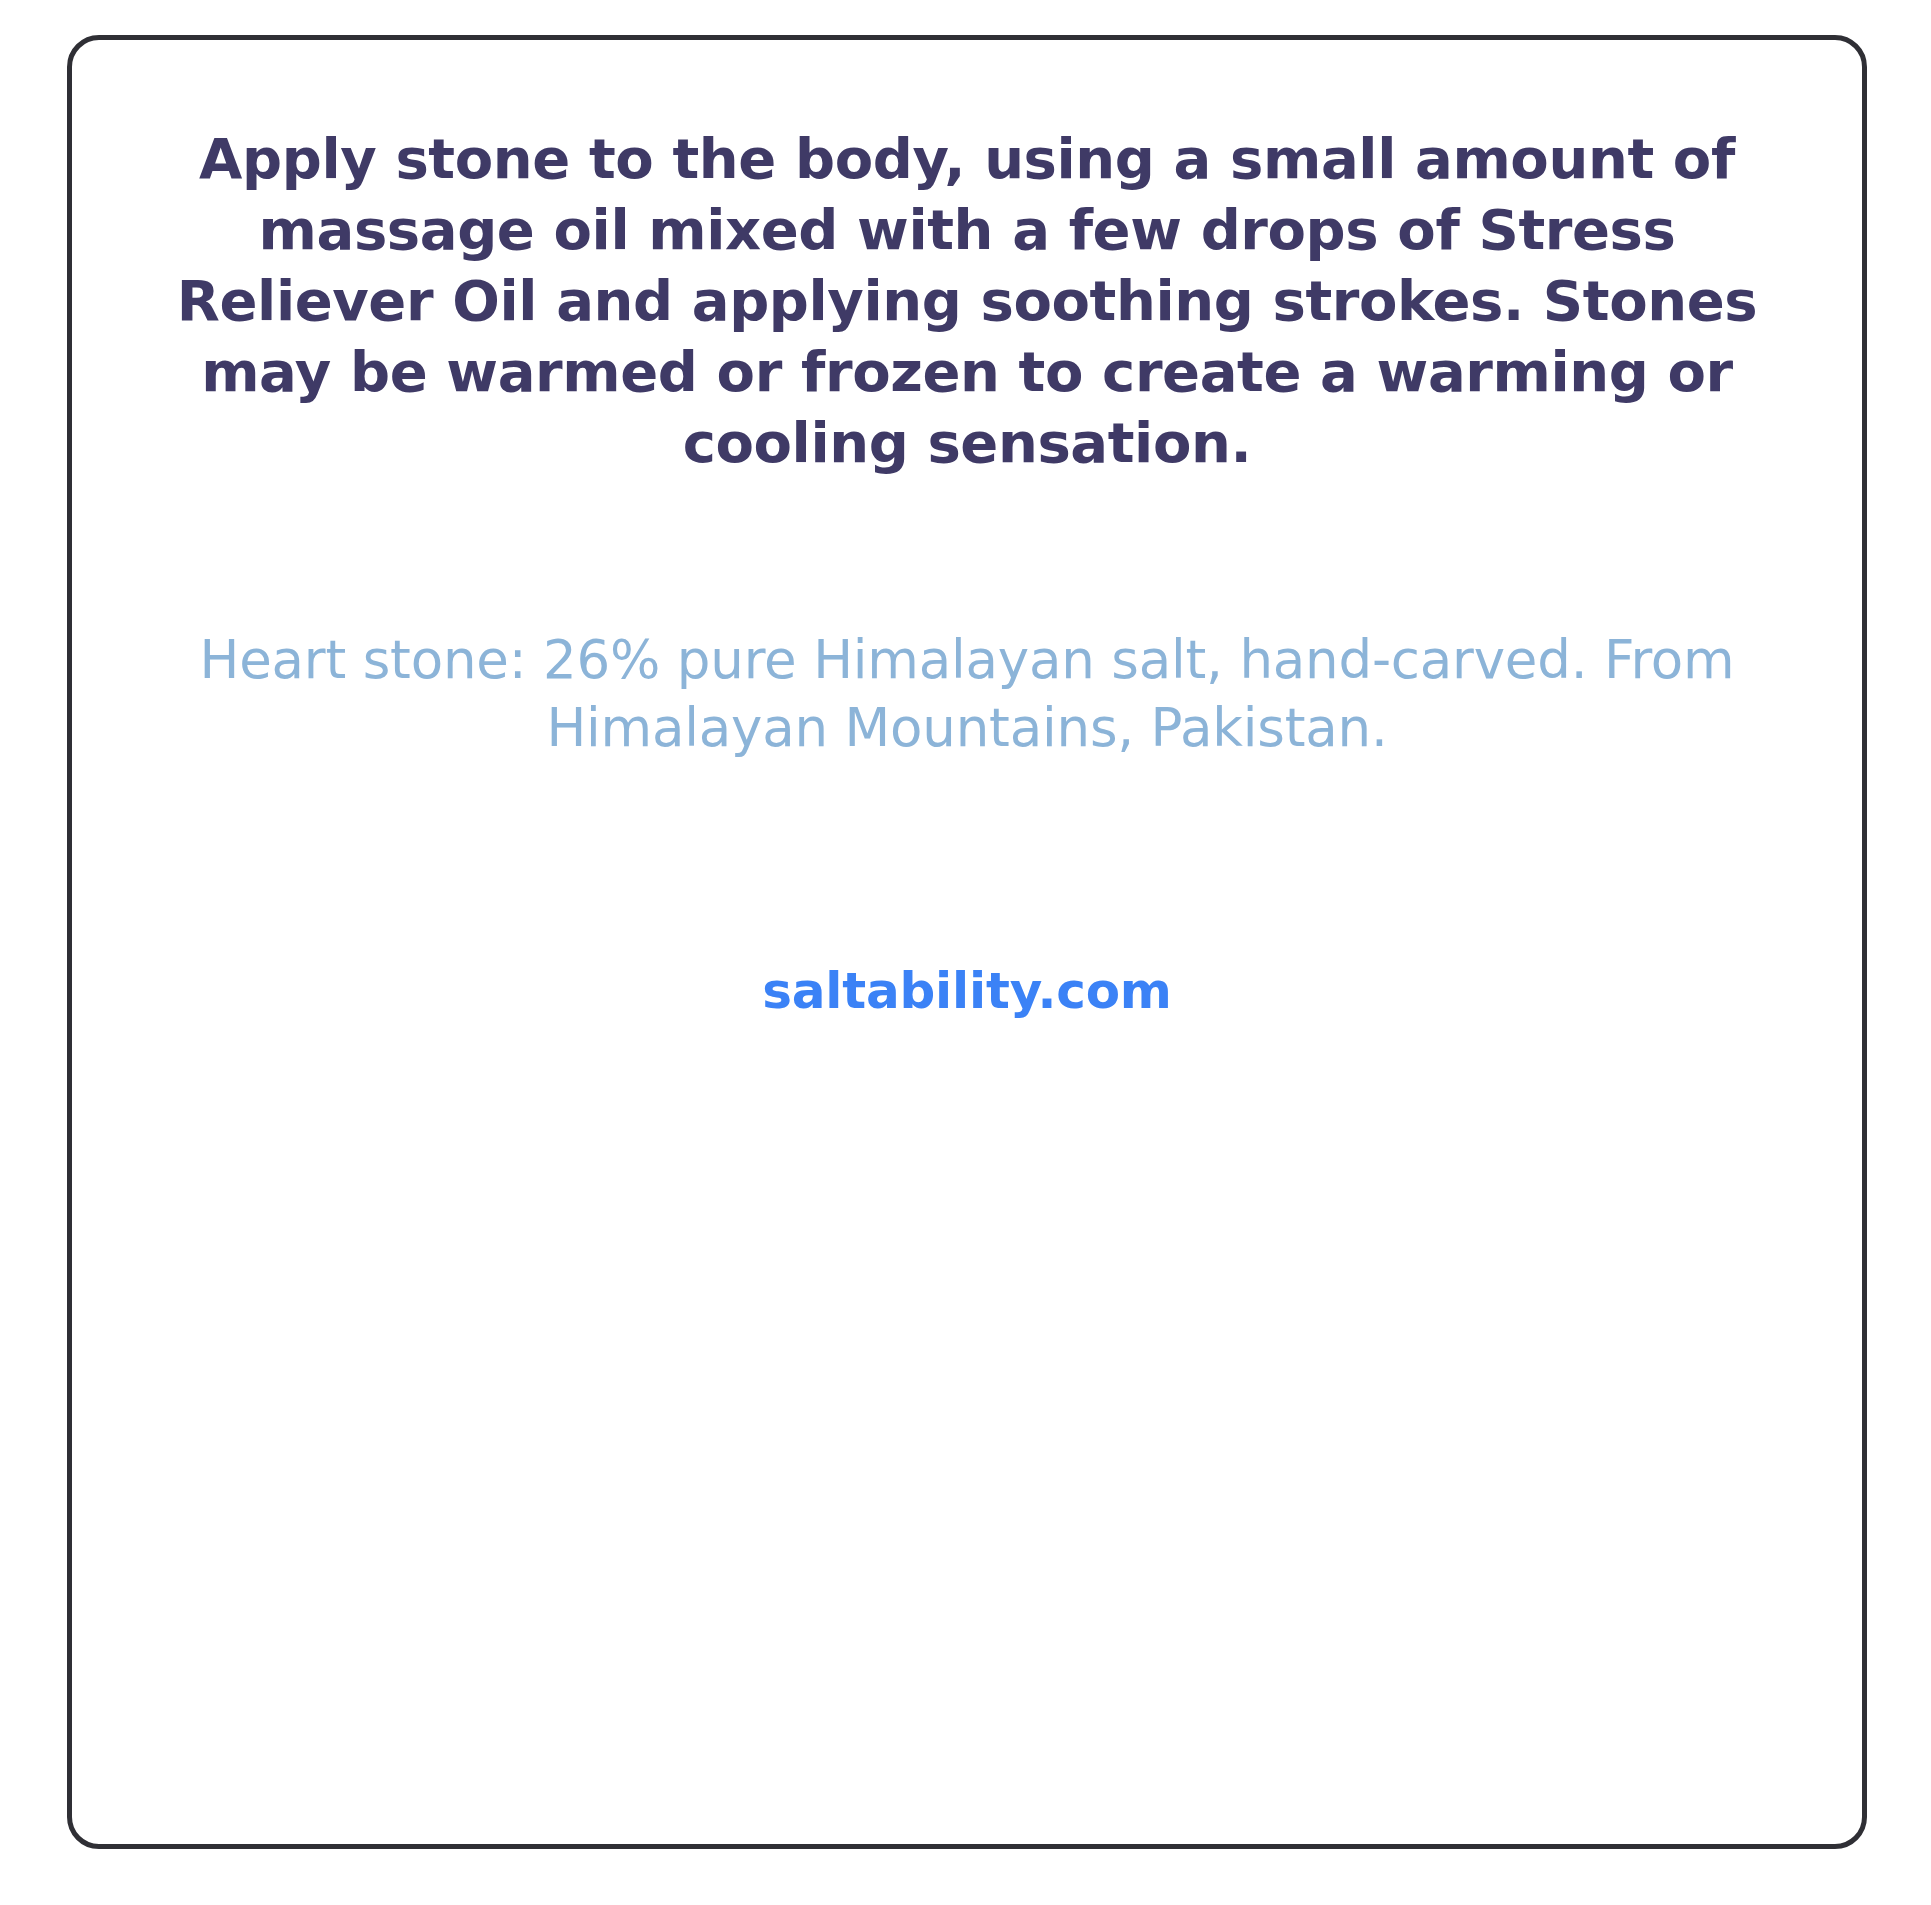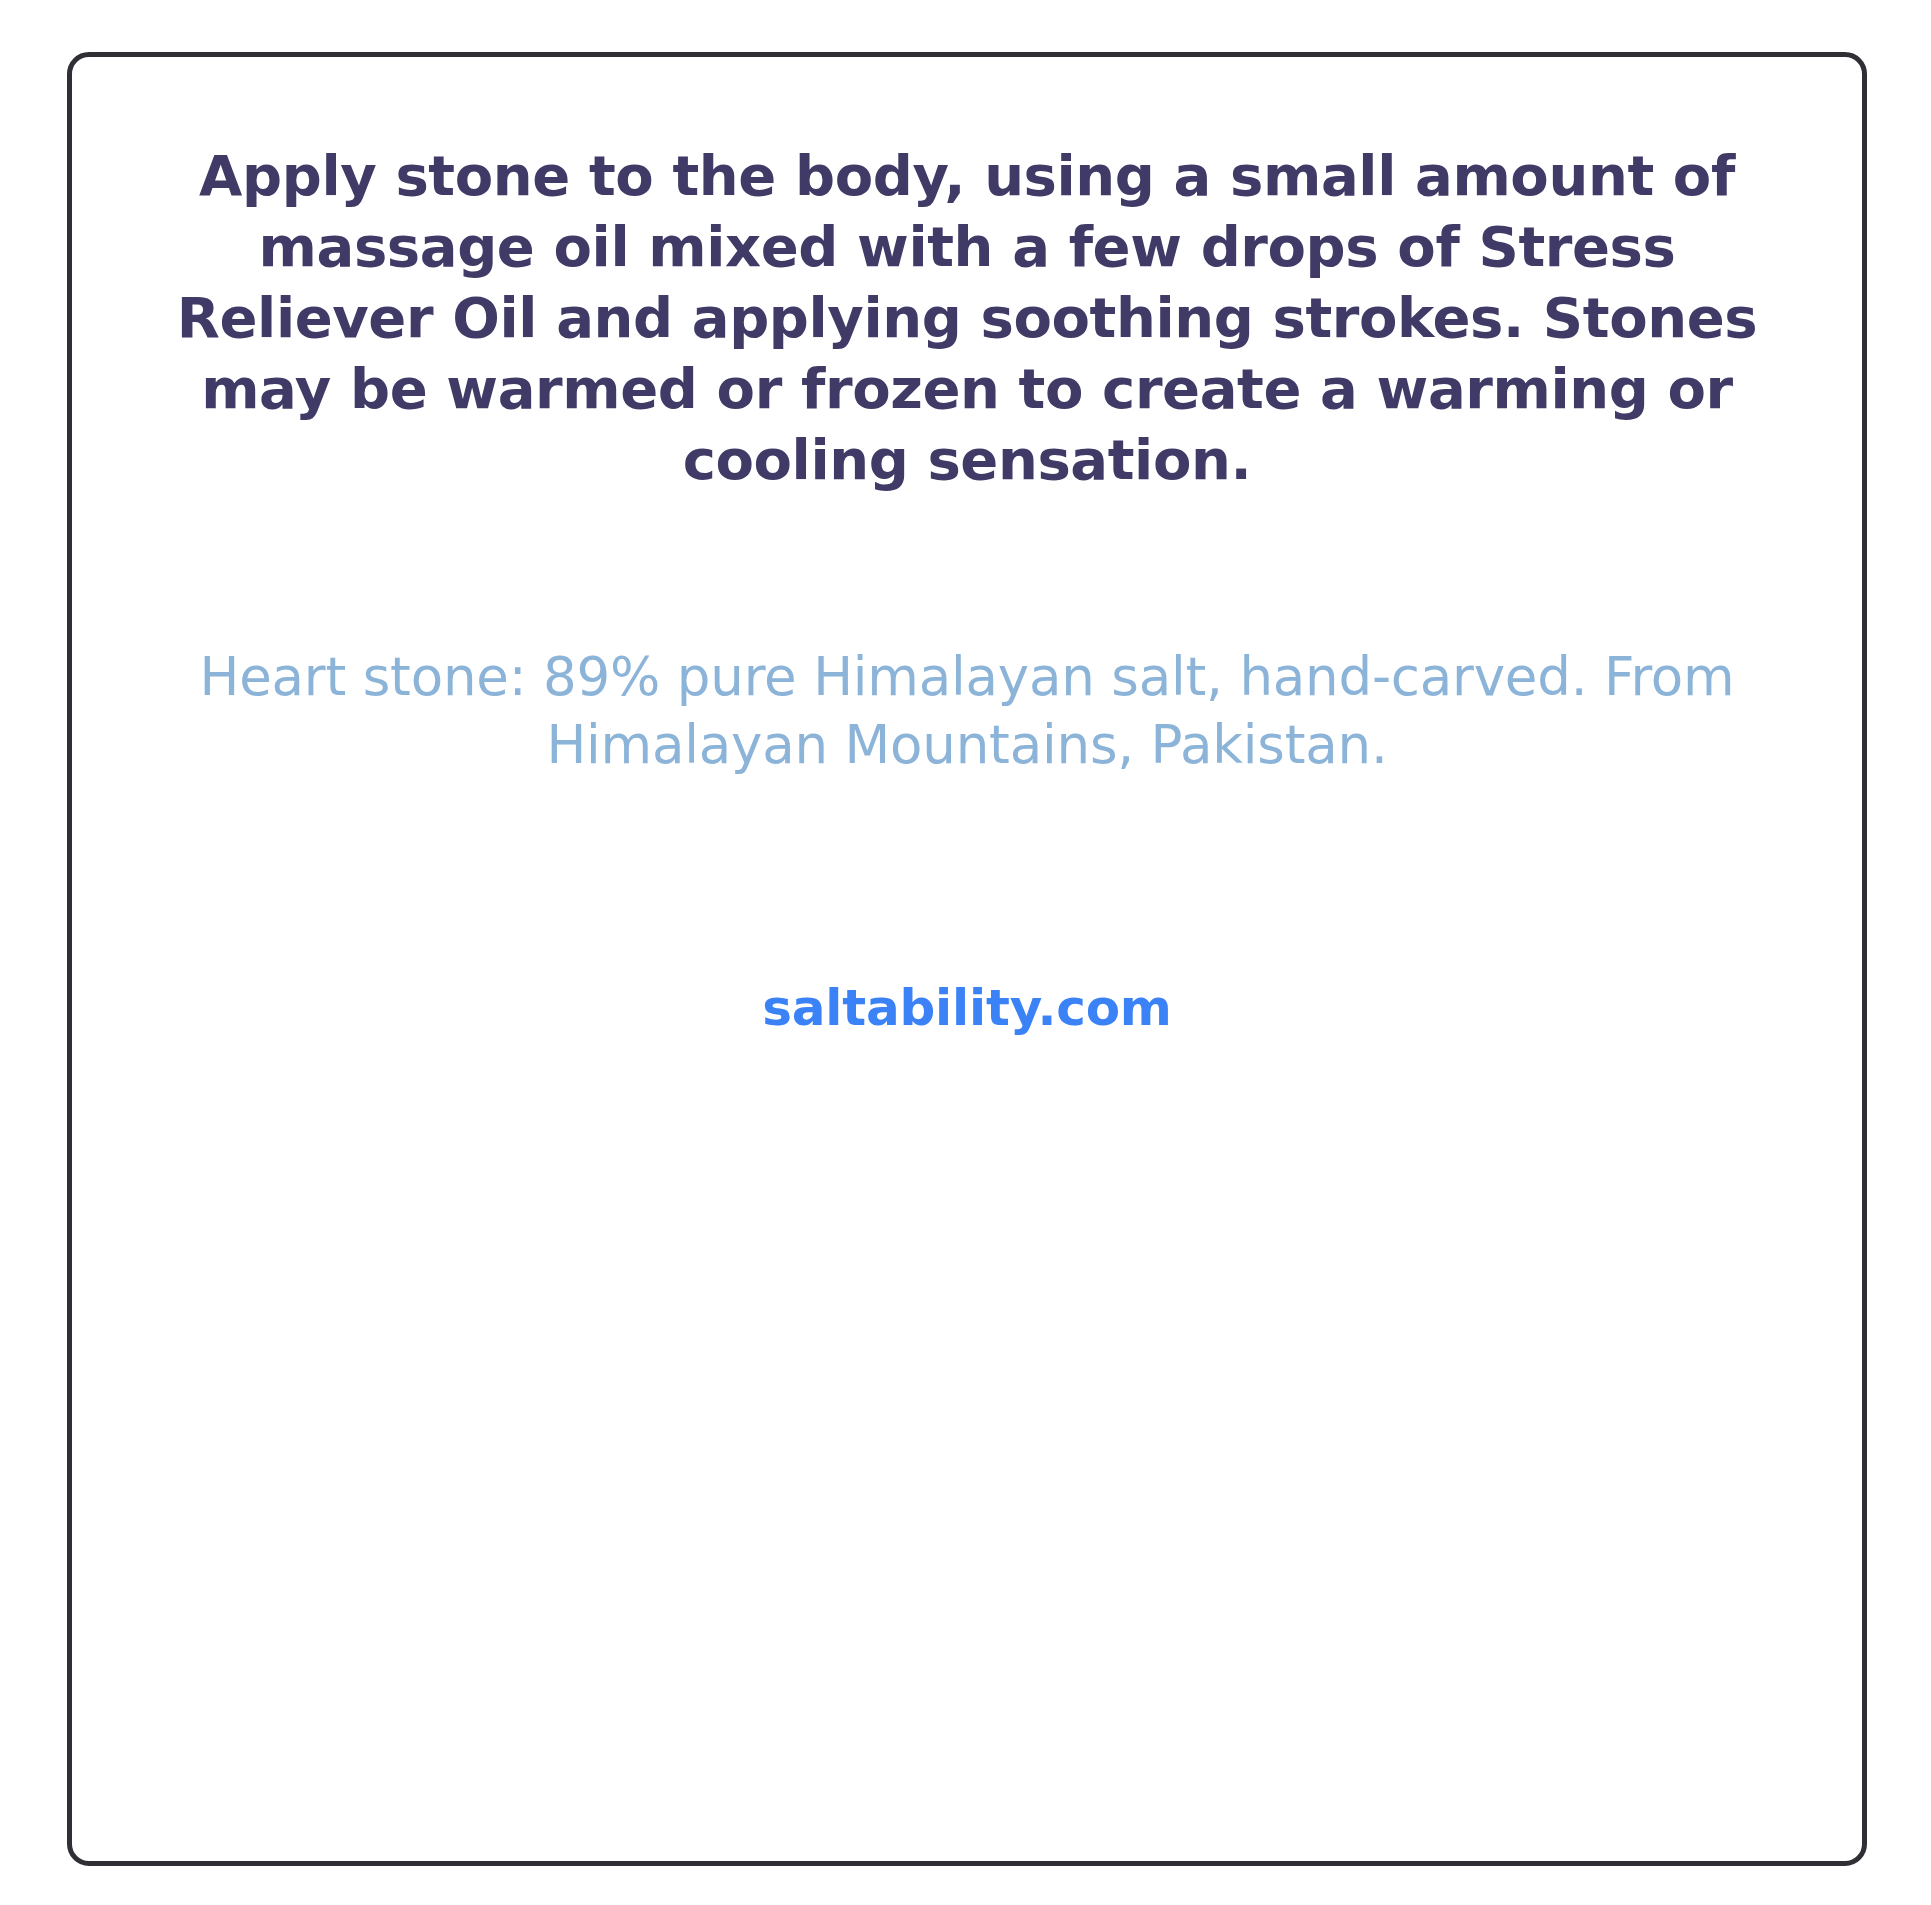--- a/index.html
+++ b/index.html
@@ -14,23 +14,22 @@
     -webkit-font-smoothing: antialiased;
   }
   #card {
     position: absolute;
     left: 67px;
     top: 35px;
     width: 1800px;
     height: 1814px;
     box-sizing: border-box;
     border: 5.3px solid #2f2f35;
-    border-radius: 22px;
+    border-radius: 32px;
     background: #ffffff;
-    margin-top: 17px;
   }
   .content {
     position: absolute;
     left: 0;
     top: 0;
     width: 100%;
     padding: 83px 68px 0 68px;
     box-sizing: border-box;
     text-align: center;
   }
@@ -76,21 +75,21 @@
 <div id="card">
   <div class="content">
 
     <p class="para bold-dark">Apply stone to the body, using a small amount of massage oil mixed with a few drops of Stress Reliever Oil and applying soothing strokes. Stones may be warmed or frozen to create a warming or cooling sensation.</p>
 
     <div class="gap-1"></div>
 
 
     <div class="gap-2"></div>
 
-    <p class="para light-blue">Heart stone: 89% pure Himalayan salt, hand-carved. From Himalayan Mountains, Pakistan.</p>
+    <p class="para light-blue">Heart stone: 26% pure Himalayan salt, hand-carved. From Himalayan Mountains, Pakistan.</p>
 
     <div class="gap-3"></div>
 
 
     <div class="gap-4"></div>
 
     <p class="para website">saltability.com</p>
 
   </div>
 </div>

